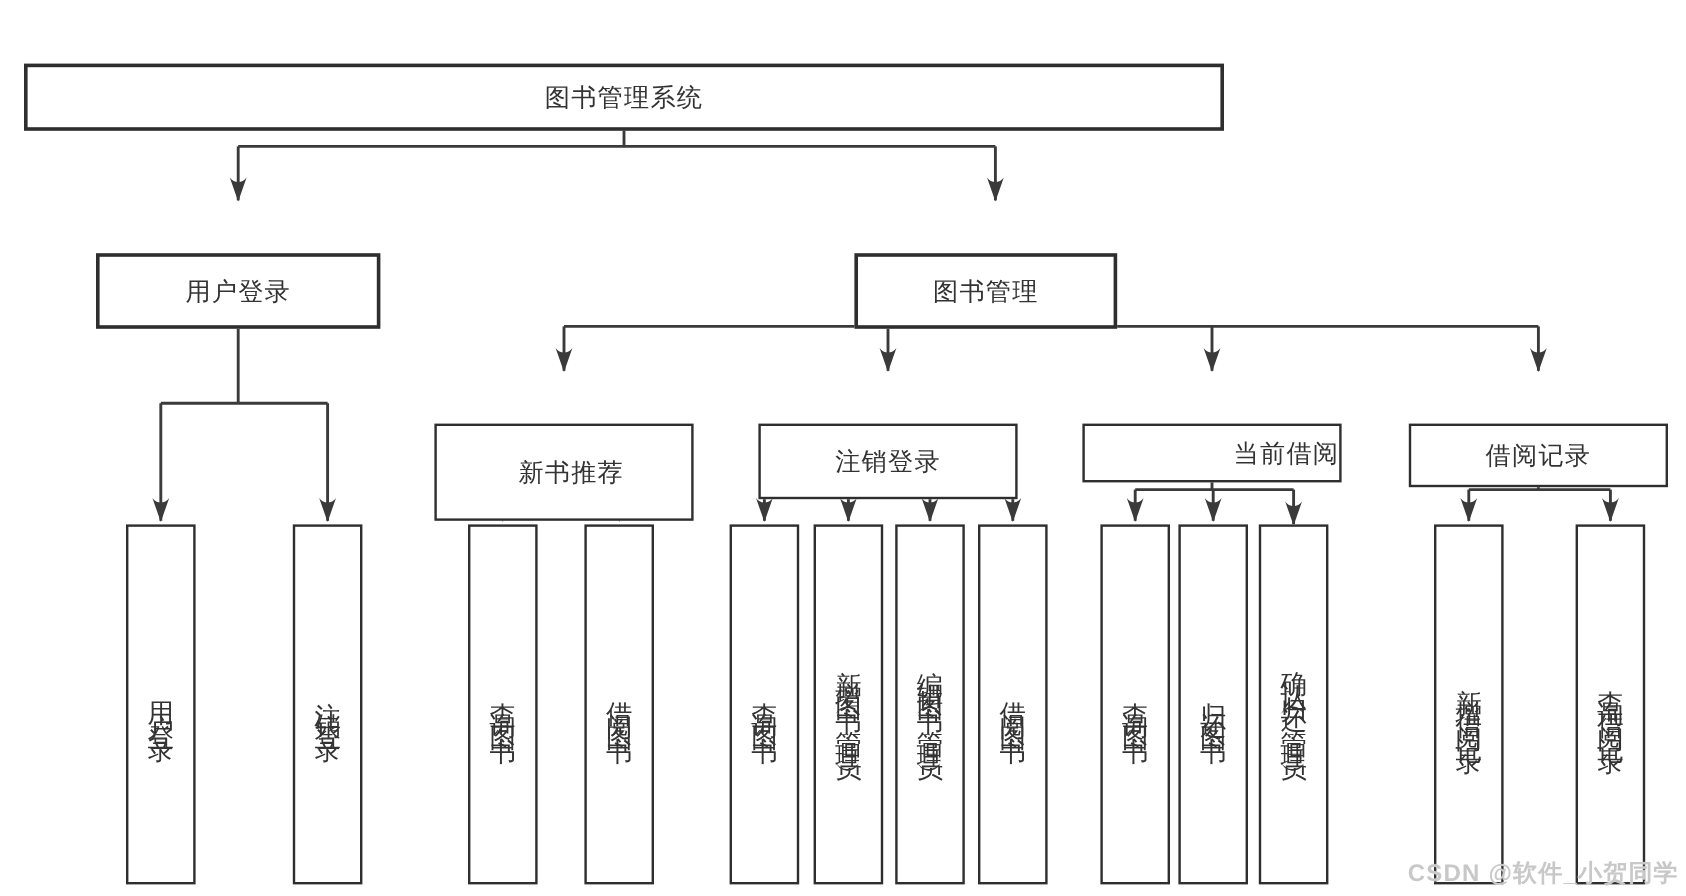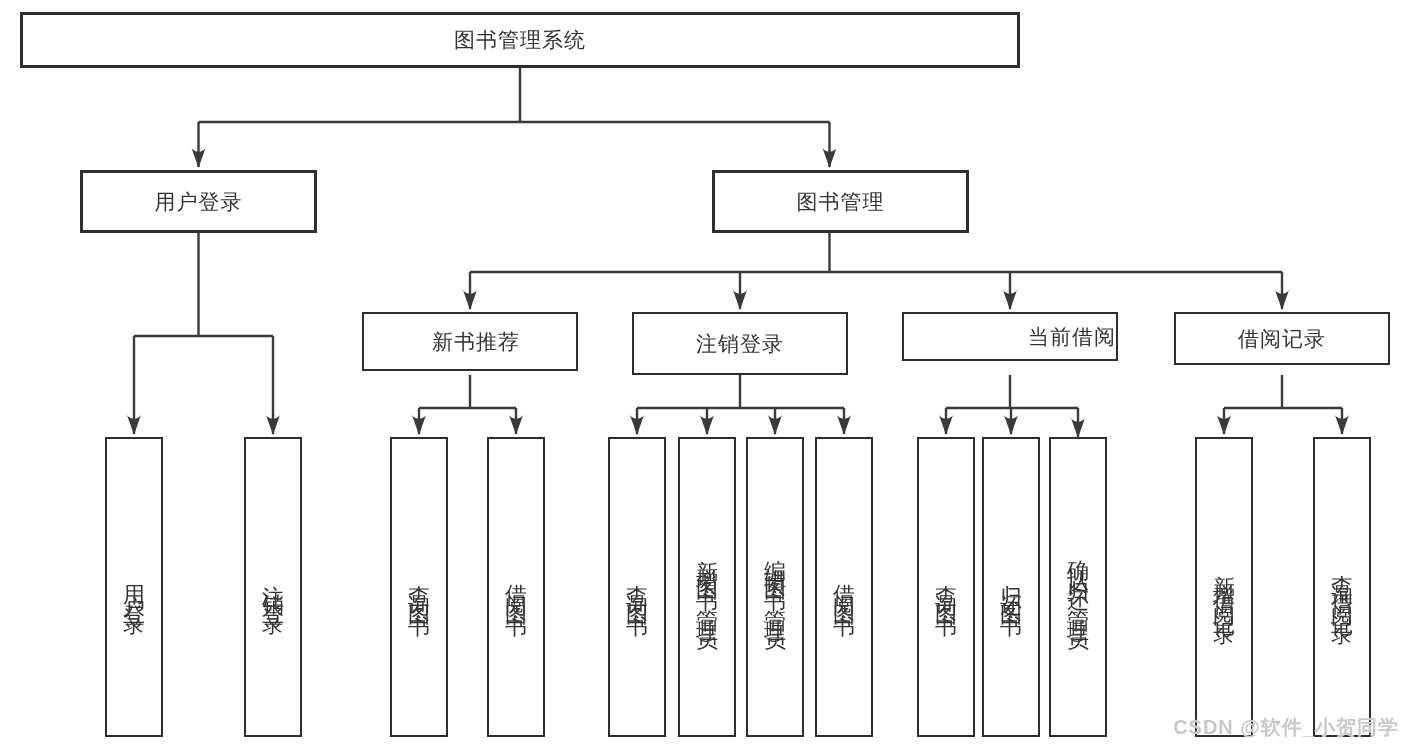--- a/index.html
+++ b/index.html
@@ -17,21 +17,21 @@
   .canvas{position:absolute;left:0;top:0;width:1405px;height:747px;}
   svg.connectors{position:absolute;left:0;top:0;width:1405px;height:747px;}
   svg.connectors path.wire, svg.connectors line{
     stroke:var(--line);stroke-width:2.4;fill:none;
   }
   svg.connectors .arrowhead{fill:var(--line);stroke:none;}
   .hbox{
     position:absolute;background:#ffffff;
     border:3px solid var(--border);
     display:flex;align-items:center;justify-content:center;
-    font-size:21px;letter-spacing:1px;box-sizing:border-box;
+    font-size:21px;letter-spacing:1px;box-sizing:border-box;margin-top:41px;
   }
   .hbox.l3{border-width:2.5px;}
   .vbox{
     position:absolute;top:437px;height:300px;width:58px;
     background:#ffffff;border:2.5px solid var(--border);
     display:flex;align-items:center;justify-content:center;
     box-sizing:border-box;
   }
   .vbox .vtext{
     writing-mode:vertical-rl;text-orientation:mixed;
@@ -98,25 +98,25 @@
     <line x1="1342" y1="408" x2="1342" y2="434" marker-end="url(#arw)"></line>
   </svg>
 
   <div class="hbox" style="left:20px;top:12px;width:1000px;height:56px;">
     <span>图书管理系统</span>
   </div>
 
   <div class="hbox" style="left:80px;top:170px;width:237px;height:63px;">
     <span>用户登录</span>
   </div>
-  <div class="hbox" style="left:712px;top:170px;width:257px;height:63px;">
+  <div class="hbox" style="left:712px;top:170px;width:219px;height:63px;">
     <span>图书管理</span>
   </div>
 
-  <div class="hbox l3" style="left:362px;top:312px;width:216px;height:59px;padding-left:12px;">
+  <div class="hbox l3" style="left:362px;top:312px;width:216px;height:81px;padding-left:12px;">
     <span>新书推荐</span>
   </div>
   <div class="hbox l3" style="left:632px;top:312px;width:216px;height:63px;">
     <span>注销登录</span>
   </div>
   <div class="hbox l3" style="left:902px;top:312px;width:216px;height:49px;justify-content:flex-end;">
     <span>当前借阅</span>
   </div>
   <div class="hbox l3" style="left:1174px;top:312px;width:216px;height:53px;">
     <span>借阅记录</span>

